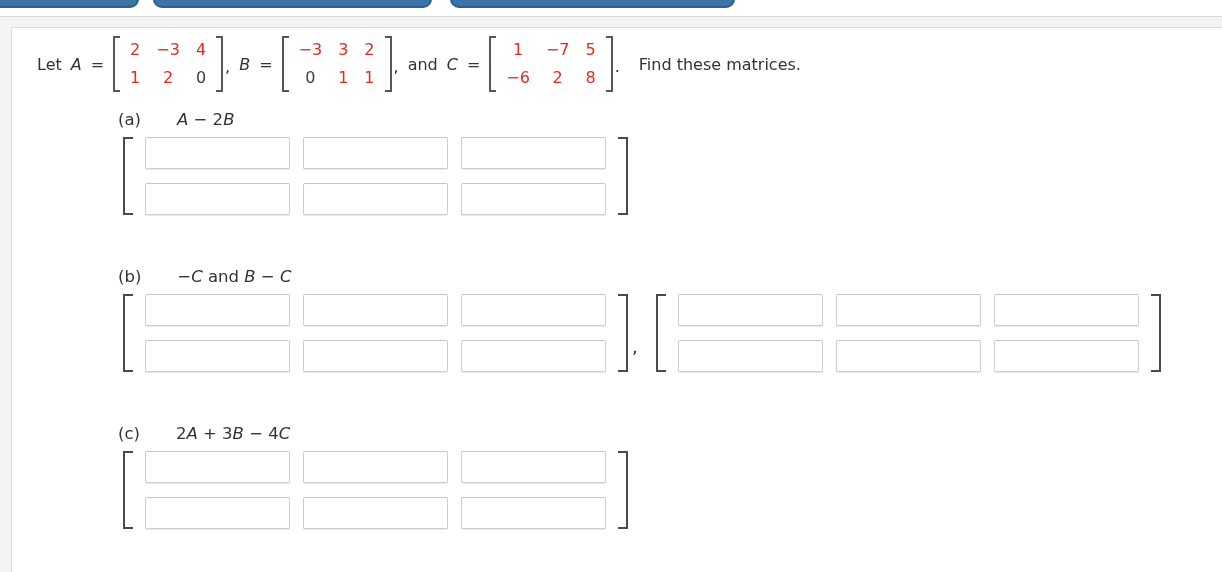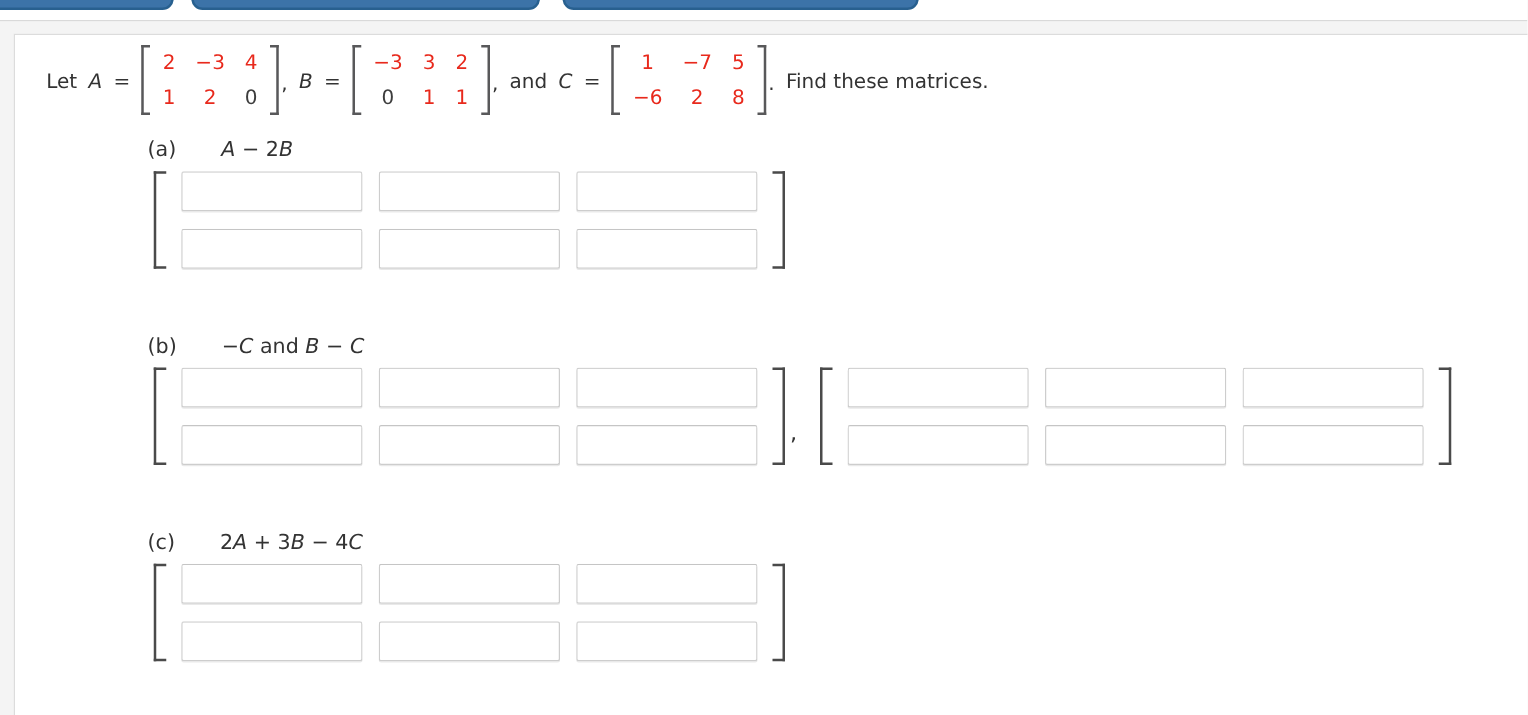--- a/index.html
+++ b/index.html
@@ -31,21 +31,21 @@
     background:#fff; border:1px solid #dcdcdc;
   }
   
   .stmt {
     display:flex; align-items:center; gap:9px;
     margin:8px 0 0 25px; height:56px;
     font-size:16px; color:var(--text,#333);
   }
   .var { font-style:italic; }
   .punct { align-self:flex-end; margin-bottom:16px; margin-left:-7px; }
-  .instr { }
+  .instr { margin-left:10px; }
   
   .hmx { display:flex; align-items:stretch; padding:2px 0; }
   .hb { width:7px; border:2px solid var(--hbracket,#58585a); }
   .hb.l { border-right:none; }
   .hb.r { border-left:none; }
   .hgrid {
     display:grid; gap:8px 16px; padding:4px 10px;
     font-size:16px; line-height:20px; align-items:center; justify-items:center;
   }
   

